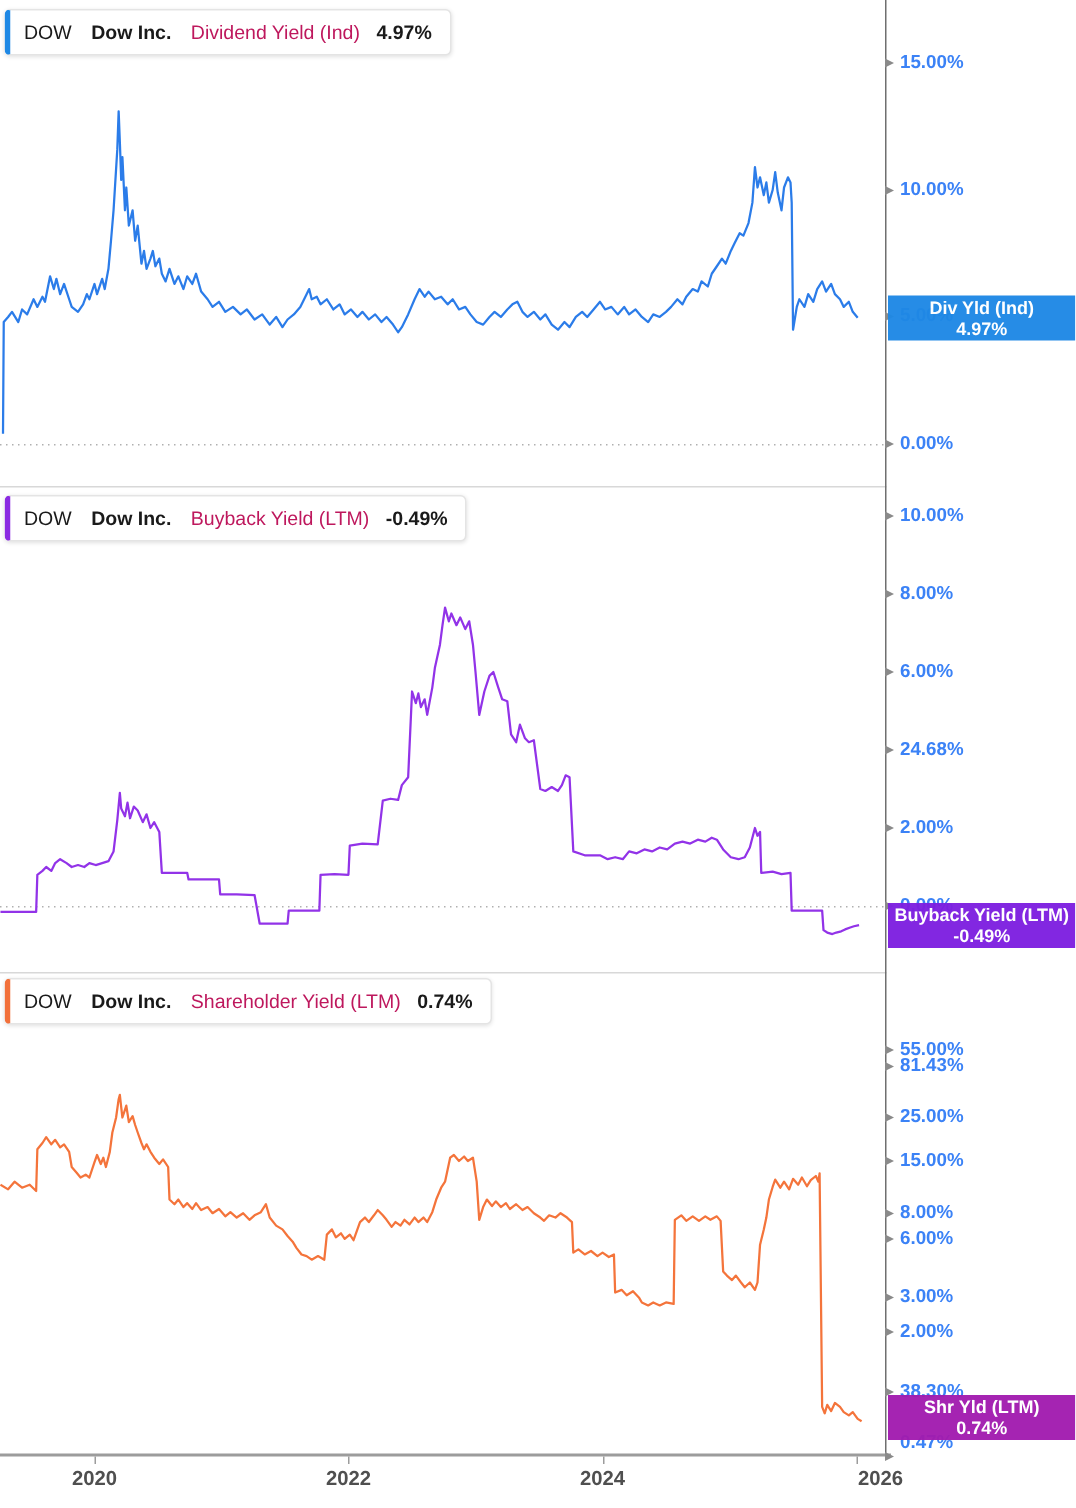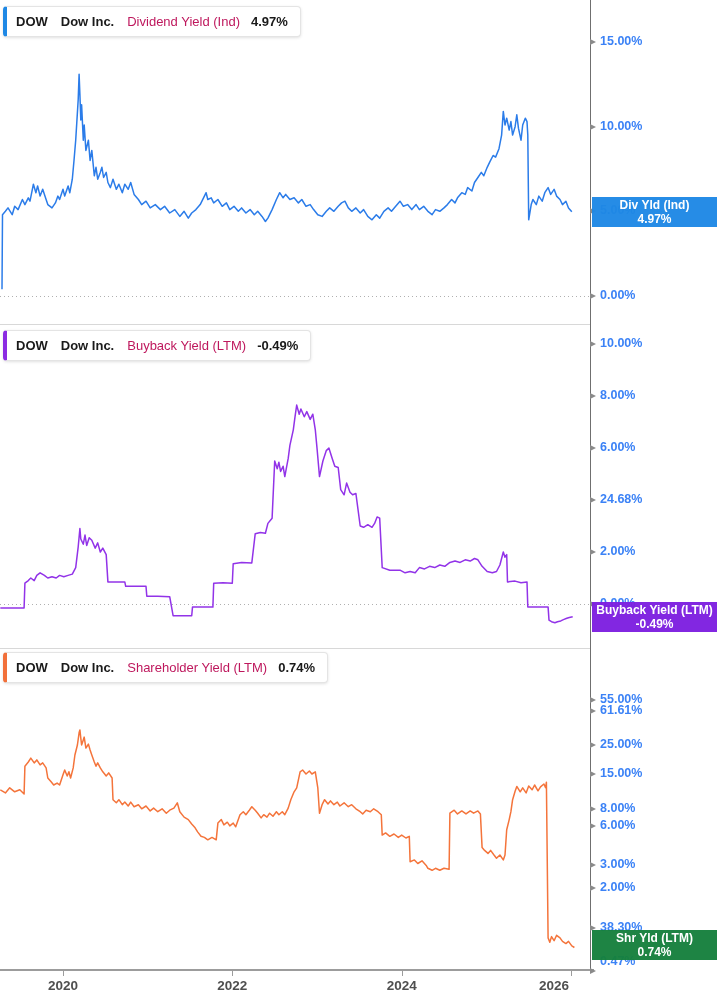--- a/index.html
+++ b/index.html
@@ -12,21 +12,21 @@
   .xtick{position:absolute;top:971px;width:1px;height:5px;background:#9c9c9c;}
   .xtick-label{position:absolute;top:978px;transform:translateX(-50%);font-size:13.5px;
                font-weight:bold;color:#4f4f4f;white-space:nowrap;}
   .ytick-arrow{position:absolute;left:590px;width:0;height:0;border-left:6px solid #8a8a8a;
                border-top:3px solid transparent;border-bottom:3px solid transparent;}
   .ytick-label{position:absolute;left:600px;font-size:12.5px;font-weight:600;color:#3b82f6;
                white-space:nowrap;}
   .legend{position:absolute;left:3px;display:inline-flex;align-items:baseline;background:#fff;
           border:1px solid #e4e4e4;border-radius:4px;box-shadow:0 1px 3px rgba(0,0,0,.12);
           padding:7px 12px 7px 9px;font-size:13px;color:#1a1a1a;white-space:nowrap;z-index:5;}
-  .legend .ticker{font-weight:bold;}
+  .legend .ticker{font-weight:normal;}
   .legend .company{font-weight:bold;margin-left:13px;}
   .legend .metric{margin-left:13px;color:#be185d;}
   .legend .value{margin-left:11px;font-weight:bold;}
   .badge{position:absolute;left:592px;width:125px;text-align:center;color:#fff;z-index:6;
          font-size:12px;font-weight:bold;line-height:14px;padding:1px 0;opacity:.96;}
 </style>
 </head>
 <body>
 
 <div class="stage">
@@ -68,21 +68,21 @@
   </div>
 
   <div class="badge" id="badge-0" style="background: rgb(30, 136, 229); top: 196.843px;">
     <div>Div Yld (Ind)</div>
     <div>4.97%</div>
   </div>
   <div class="badge" id="badge-1" style="background: rgb(125, 31, 224); top: 601.74px;">
     <div>Buyback Yield (LTM)</div>
     <div>-0.49%</div>
   </div>
-  <div class="badge" id="badge-2" style="background: #15803d; top: 930.163px;">
+  <div class="badge" id="badge-2" style="background: #a21caf; top: 930.163px;">
     <div>Shr Yld (LTM)</div>
     <div>0.74%</div>
   </div>
 
   <div id="yaxis-layer">
       <div class="ytick-arrow" style="top: 39.005px;"></div>
       <div class="ytick-label" style="top: 34.005px;">15.00%</div>
       <div class="ytick-arrow" style="top: 123.67px;"></div>
       <div class="ytick-label" style="top: 118.67px;">10.00%</div>
       <div class="ytick-arrow" style="top: 208.335px;"></div>
@@ -97,21 +97,21 @@
       <div class="ytick-label" style="top: 440px;">6.00%</div>
       <div class="ytick-arrow" style="top: 497px;"></div>
       <div class="ytick-label" style="top: 492px;">24.68%</div>
       <div class="ytick-arrow" style="top: 549px;"></div>
       <div class="ytick-label" style="top: 544px;">2.00%</div>
       <div class="ytick-arrow" style="top: 601px;"></div>
       <div class="ytick-label" style="top: 596px;">0.00%</div>
       <div class="ytick-arrow" style="top: 696.582px;"></div>
       <div class="ytick-label" style="top: 691.582px;">55.00%</div>
       <div class="ytick-arrow" style="top: 708.02px;"></div>
-      <div class="ytick-label" style="top: 703.02px;">61.61%</div>
+      <div class="ytick-label" style="top: 703.02px;">81.43%</div>
       <div class="ytick-arrow" style="top: 741.524px;"></div>
       <div class="ytick-label" style="top: 736.524px;">25.00%</div>
       <div class="ytick-arrow" style="top: 770.641px;"></div>
       <div class="ytick-label" style="top: 765.641px;">15.00%</div>
       <div class="ytick-arrow" style="top: 806.472px;"></div>
       <div class="ytick-label" style="top: 801.472px;">8.00%</div>
       <div class="ytick-arrow" style="top: 822.87px;"></div>
       <div class="ytick-label" style="top: 817.87px;">6.00%</div>
       <div class="ytick-arrow" style="top: 862.379px;"></div>
       <div class="ytick-label" style="top: 857.379px;">3.00%</div>
@@ -123,15 +123,15 @@
       <div class="ytick-label" style="top: 954px;">0.47%</div>
     </div>
   <div id="xaxis-layer">
       <div class="xtick" style="left: 63px;"></div>
       <div class="xtick-label" style="left: 63px;">2020</div>
       <div class="xtick" style="left: 232.334px;"></div>
       <div class="xtick-label" style="left: 232.334px;">2022</div>
       <div class="xtick" style="left: 401.668px;"></div>
       <div class="xtick-label" style="left: 401.668px; text-align: center;">2024</div>
       <div class="xtick" style="left: 571.002px;"></div>
-      <div class="xtick-label" style="left: 554px;">2026</div>
+      <div class="xtick-label" style="left: 587px;">2026</div>
     </div>
 </div>
 
 </body></html>

